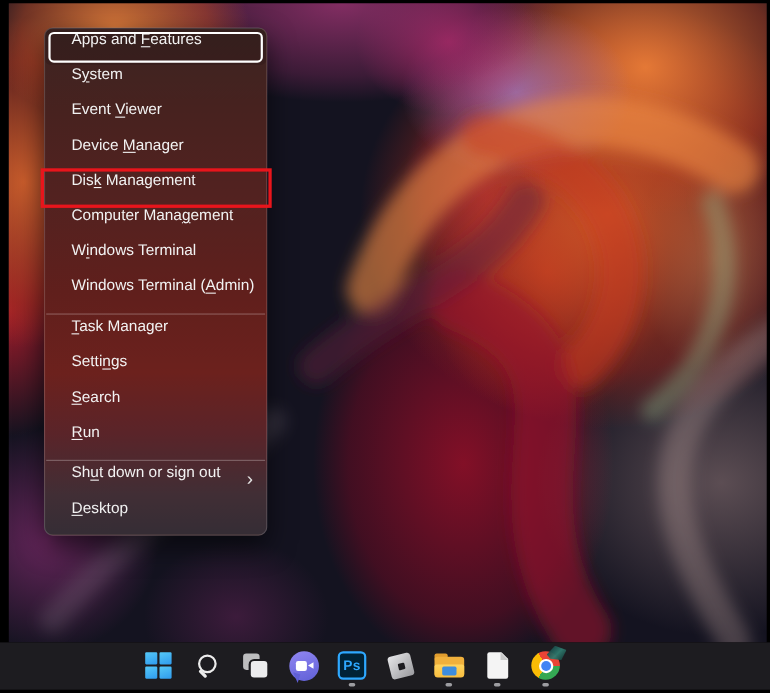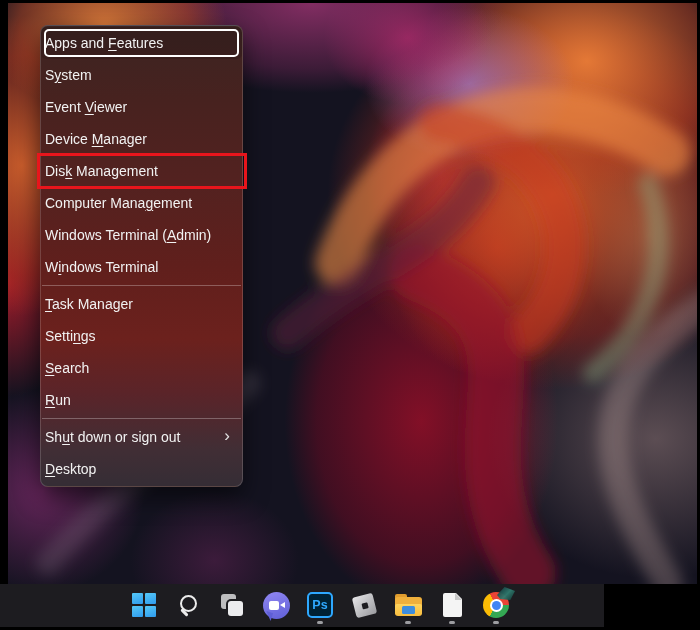--- a/index.html
+++ b/index.html
@@ -37,22 +37,22 @@
     box-sizing:border-box;padding:1px 0;
     border:1px solid rgba(255,255,255,.16);
     border-radius:8px;
     background:linear-gradient(180deg,
       #3c2422 0%, #47221f 16%, #532220 34%, #601f1c 52%,
       #6c211d 68%, #5a2429 80%, #412e35 92%, #352d35 100%);
     box-shadow:0 10px 24px rgba(0,0,0,.55);
     z-index:10;
   }
   .menu-item{
-    position:relative;height:32px;display:flex;align-items:center;
-    padding:0 4px;font-size:14px;color:var(--menu-text,#f2f2f2);
+    position:relative;height:32px;display:flex;align-items:flex-start;
+    padding:0 24px;font-size:14px;color:var(--menu-text,#f2f2f2);
     cursor:default;white-space:nowrap;
   }
   .menu-item.focused{background:rgba(0,0,0,.12);border-radius:5px;}
   .focus-ring{
     position:absolute;left:3px;right:3px;top:2px;bottom:2px;
     border:2px solid var(--focus-ring,#fff);border-radius:5px;
     pointer-events:none;
   }
   .annot{
     position:absolute;left:-4px;right:-5px;top:-2px;bottom:-2px;
@@ -60,21 +60,21 @@
     pointer-events:none;z-index:6;
   }
   .ak{text-decoration:underline;text-underline-offset:2px;text-decoration-thickness:1px;}
   .chev{
     position:absolute;right:12px;top:50%;transform:translateY(-54%);
     font-size:17px;color:#e3e3e3;font-weight:400;
   }
   .menu-sep{height:1px;background:rgba(255,255,255,.28);margin:2px 1px;}
   
   .taskbar{
-    position:absolute;left:0;top:584px;width:604px;height:43px;
+    position:absolute;left:0;top:584px;width:700px;height:43px;
     background:var(--taskbar-bg,#1d1c20);z-index:20;
   }
   .tb-icons{position:absolute;left:124px;top:1px;display:flex;}
   .tb-cell{position:relative;width:40px;height:40px;margin-right:4px;
     display:flex;align-items:center;justify-content:center;border-radius:5px;}
   .tb-dot{position:absolute;bottom:1px;left:50%;transform:translateX(-50%);
     width:6px;height:3px;border-radius:2px;background:#9d9da1;}
   
   .ic-start{width:24px;height:24px;display:grid;grid-template-columns:11px 11px;grid-template-rows:11px 11px;gap:2px;}
   .ic-start span{background:linear-gradient(160deg,#55c8f7,var(--start-blue,#2f9bee));border-radius:1px;}
@@ -168,24 +168,24 @@
       <span>Device <span class="ak">M</span>anager</span>
     </div>
     <div class="menu-item">
       <span>Dis<span class="ak">k</span> Management</span>
       <div class="annot"></div>
     </div>
     <div class="menu-item">
       <span>Computer Mana<span class="ak">g</span>ement</span>
     </div>
     <div class="menu-item">
+      <span>W<span class="ak">i</span>ndows Terminal</span>
+    </div>
+    <div class="menu-item">
       <span>Windows Terminal (<span class="ak">A</span>dmin)</span>
-    </div>
-    <div class="menu-item">
-      <span>W<span class="ak">i</span>ndows Terminal</span>
     </div>
     <div class="menu-sep"></div>
     <div class="menu-item">
       <span><span class="ak">T</span>ask Manager</span>
     </div>
     <div class="menu-item">
       <span>Setti<span class="ak">n</span>gs</span>
     </div>
     <div class="menu-item">
       <span><span class="ak">S</span>earch</span>

